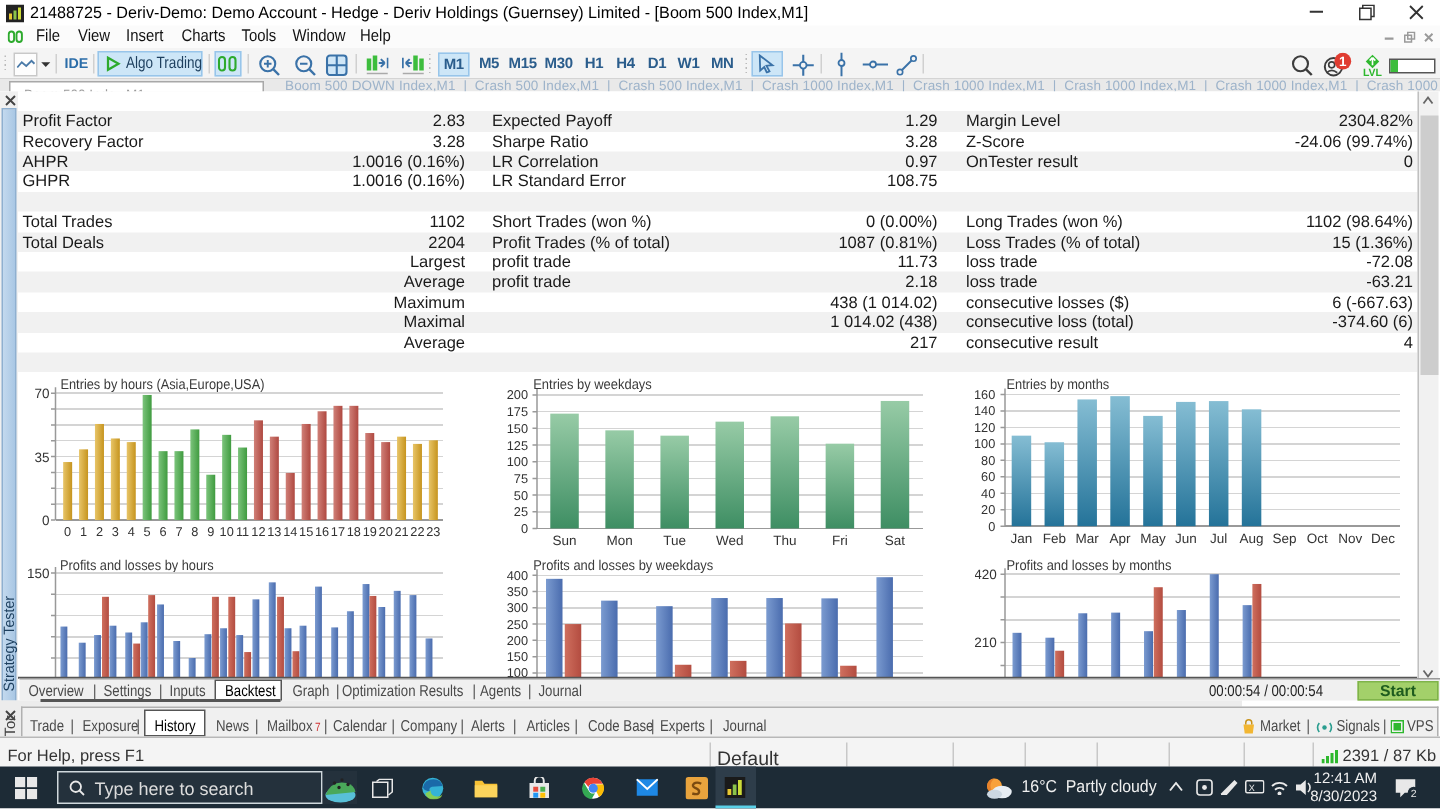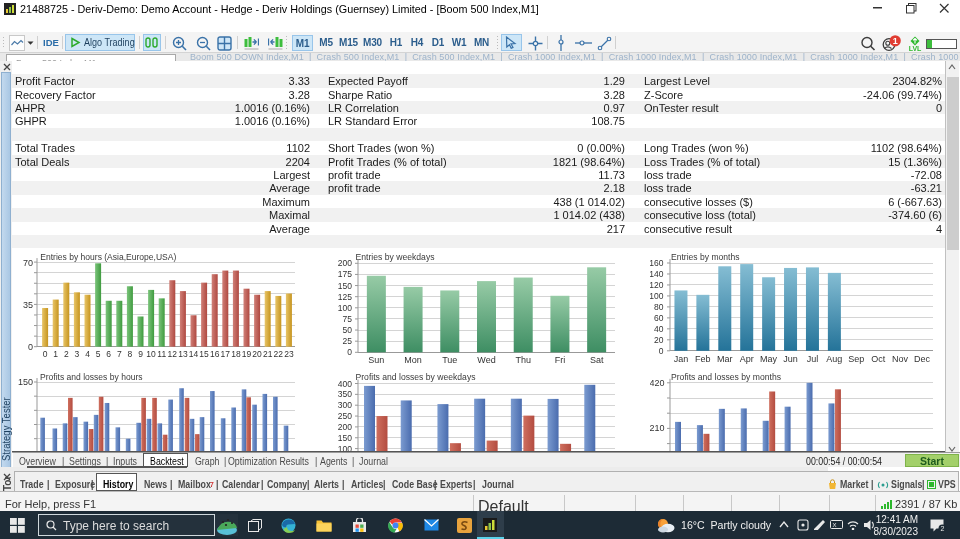--- a/index.html
+++ b/index.html
@@ -23,21 +23,21 @@
 
 #tester { position:absolute; left:0; top:61px; width:960px; height:391px; background:#fff; }
 .trow { position:absolute; left:12px; width:933px; height:13.4px; }
 .trow.g { background:#f1f1f1; }
 .c { position:absolute; top:1px; white-space:nowrap; font-size:11px; color:#1a1a1a; }
 .r { text-align:right; }
 
 #ttabs { position:absolute; left:13px; top:452px; width:947px; height:15px; background:#f0f0f0; border-top:1px solid #9a9a9a; }
 .ttab { position:absolute; top:2px; font-size:10.5px; color:#4a4a4a; white-space:nowrap; transform:scaleX(0.84); transform-origin:0 50%; }
 
-#toolbox { position:absolute; left:0; top:467px; width:828px; height:24px; background:#ececec;font-weight:bold; }
+#toolbox { position:absolute; left:0; top:467px; width:828px; height:24px; background:#ececec; }
 
 #statusbar { position:absolute; left:0; top:491px; width:960px; height:20px; background:#f4f4f4; border-top:1px solid #b8b8b8;padding-left:36px; }
 
 #taskbar { position:absolute; left:0; top:511px; width:960px; height:28px; background:#1d2b36; }
 svg { display:block; }
 </style>
 </head>
 <body>
 <div id="win">
   <div id="titlebar">
@@ -51,20 +51,39 @@
     <svg class="abs" style="left:873px;top:7px" width="9" height="2">
         <rect width="9" height="1.5" fill="#333"></rect>
       </svg>
     <svg class="abs" style="left:906px;top:3px" width="11" height="11">
         <rect x="2.5" y="0.5" width="7.5" height="7.5" fill="none" stroke="#333"></rect>
         <rect x="0.5" y="2.5" width="7.5" height="7.5" fill="#fff" stroke="#333"></rect>
       </svg>
     <svg class="abs" style="left:939px;top:3px" width="11" height="11">
         <path d="M1 1 L9.5 9.5 M9.5 1 L1 9.5" stroke="#333" stroke-width="1.2"></path>
       </svg>
+  </div>
+  <div id="menubar">
+    <svg class="abs" style="left:5px;top:2px" width="11" height="11">
+        <rect x="0.8" y="2" width="3.6" height="7" rx="1.8" fill="none" stroke="#2daa2d" stroke-width="1.3"></rect>
+        <rect x="6" y="2" width="3.6" height="7" rx="1.8" fill="none" stroke="#2daa2d" stroke-width="1.3"></rect>
+      </svg>
+    <div class="menuitem" style="left:23.5px">File</div>
+    <div class="menuitem" style="left:52px">View</div>
+    <div class="menuitem" style="left:84px">Insert</div>
+    <div class="menuitem" style="left:121px">Charts</div>
+    <div class="menuitem" style="left:161px">Tools</div>
+    <div class="menuitem" style="left:194.5px">Window</div>
+    <div class="menuitem" style="left:239.5px">Help</div>
+    <svg class="abs" style="left:923px;top:4px" width="34" height="8">
+      <rect x="0" y="4" width="6" height="1.5" fill="#9a9a9a"></rect>
+      <rect x="13.5" y="2.5" width="4.5" height="4.5" fill="none" stroke="#9a9a9a"></rect>
+        <rect x="15.5" y="0.5" width="4.5" height="4.5" fill="none" stroke="#9a9a9a"></rect>
+      <path d="M27 1.5 L32 6.5 M32 1.5 L27 6.5" stroke="#9a9a9a" stroke-width="1.3"></path>
+    </svg>
   </div>
   <div id="toolbar">
 
     <div class="abs" style="left:3px;top:5px;width:1px;height:11px;background:repeating-linear-gradient(#bbb 0 1px,transparent 1px 3px)"></div>
 
     <div class="abs" style="left:9px;top:2.5px;width:16px;height:16px;border:1px solid #c8c8c8;background:#fdfdfd"></div>
     <svg class="abs" style="left:11px;top:7px" width="13" height="8">
         <polyline points="0.5,6 3.5,2.5 6.5,5 10,1.5 12,3.5" fill="none" stroke="#4a7aa8" stroke-width="1.2"></polyline>
       </svg>
     <svg class="abs" style="left:27px;top:9px" width="7" height="4">
@@ -179,24 +198,24 @@
     <div class="abs" style="left:0;top:0;width:12px;height:408px;background:#f0f0f0"></div>
     <svg class="abs" style="left:1.5px;top:1px" width="10" height="10">
         <path d="M2 2 L8 8 M8 2 L2 8" stroke="#444" stroke-width="1.3"></path>
       </svg>
     <div class="abs" style="left:0.5px;top:11px;width:10px;height:397px;background:linear-gradient(to right,#c3d9ee,#a9c7e4);border:1px solid #8fb0d0"></div>
     <div class="abs" style="left:1px;top:400px;width:70px;font-size:10px;color:#1d3f5e;white-space:nowrap;transform:rotate(-90deg) scaleX(0.95);transform-origin:0 0">Strategy Tester</div>
 
     <div id="tbl">
         <div class="trow g" style="top:13.2px">
           <span class="c" style="left:3px">Profit Factor</span>
-          <span class="c r" style="left:148px;width:150px">3.33</span>
+          <span class="c r" style="left:148px;width:150px">2.83</span>
           <span class="c" style="left:316px">Expected Payoff</span>
           <span class="c r" style="left:463px;width:150px">1.29</span>
-          <span class="c" style="left:632px">Largest Level</span>
+          <span class="c" style="left:632px">Margin Level</span>
           <span class="c r" style="left:780px;width:150px">2304.82%</span>
         </div>
         <div class="trow" style="top:26.6px">
           <span class="c" style="left:3px">Recovery Factor</span>
           <span class="c r" style="left:148px;width:150px">3.28</span>
           <span class="c" style="left:316px">Sharpe Ratio</span>
           <span class="c r" style="left:463px;width:150px">3.28</span>
           <span class="c" style="left:632px">Z-Score</span>
           <span class="c r" style="left:780px;width:150px">-24.06 (99.74%)</span>
         </div>
@@ -220,21 +239,21 @@
           <span class="c r" style="left:148px;width:150px">1102</span>
           <span class="c" style="left:316px">Short Trades (won %)</span>
           <span class="c r" style="left:463px;width:150px">0 (0.00%)</span>
           <span class="c" style="left:632px">Long Trades (won %)</span>
           <span class="c r" style="left:780px;width:150px">1102 (98.64%)</span>
         </div>
         <div class="trow g" style="top:93.6px">
           <span class="c" style="left:3px">Total Deals</span>
           <span class="c r" style="left:148px;width:150px">2204</span>
           <span class="c" style="left:316px">Profit Trades (% of total)</span>
-          <span class="c r" style="left:463px;width:150px">1821 (98.64%)</span>
+          <span class="c r" style="left:463px;width:150px">1087 (0.81%)</span>
           <span class="c" style="left:632px">Loss Trades (% of total)</span>
           <span class="c r" style="left:780px;width:150px">15 (1.36%)</span>
         </div>
         <div class="trow" style="top:107.0px">
           <span class="c r" style="left:148px;width:150px">Largest</span>
           <span class="c" style="left:316px">profit trade</span>
           <span class="c r" style="left:463px;width:150px">11.73</span>
           <span class="c" style="left:632px">loss trade</span>
           <span class="c r" style="left:780px;width:150px">-72.08</span>
         </div>
@@ -661,21 +680,21 @@
     <div class="ttab" style="left:891px;top:11px">Signals</div>
       <div class="ttab" style="left:922px;top:11px">|</div>
     <svg class="abs" style="left:927px;top:13px" width="9" height="9">
         <rect x="0.5" y="0.5" width="8" height="8" fill="none" stroke="#2eb82e"></rect>
         <rect x="2" y="2" width="5" height="5" fill="#2eb82e"></rect>
       </svg>
     <div class="ttab" style="left:938px;top:11px">VPS</div>
   </div>
   <div id="statusbar">
     <div class="abs" style="left:5px;top:5.5px;font-size:11px;color:#333">For Help, press F1</div>
-    <div class="abs" style="left:478px;top:5.5px;font-size:16px;color:#333">Default</div>
+    <div class="abs" style="left:478px;top:5.5px;font-size:13px;color:#333">Default</div>
     <div class="abs" style="left:472.8px;top:3px;width:1px;height:16px;background:#c8c8c8"></div>
     <div class="abs" style="left:564px;top:3px;width:1px;height:16px;background:#c8c8c8"></div>
     <div class="abs" style="left:634.7px;top:3px;width:1px;height:16px;background:#c8c8c8"></div>
     <div class="abs" style="left:682.8px;top:3px;width:1px;height:16px;background:#c8c8c8"></div>
     <div class="abs" style="left:730.9px;top:3px;width:1px;height:16px;background:#c8c8c8"></div>
     <div class="abs" style="left:779px;top:3px;width:1px;height:16px;background:#c8c8c8"></div>
     <div class="abs" style="left:828.7px;top:3px;width:1px;height:16px;background:#c8c8c8"></div>
     <div class="abs" style="left:875.4px;top:3px;width:1px;height:16px;background:#c8c8c8"></div>
     <svg class="abs" style="left:881px;top:8px" width="11" height="9">
         <rect x="0" y="6" width="2" height="3" fill="#2eb82e"></rect>

